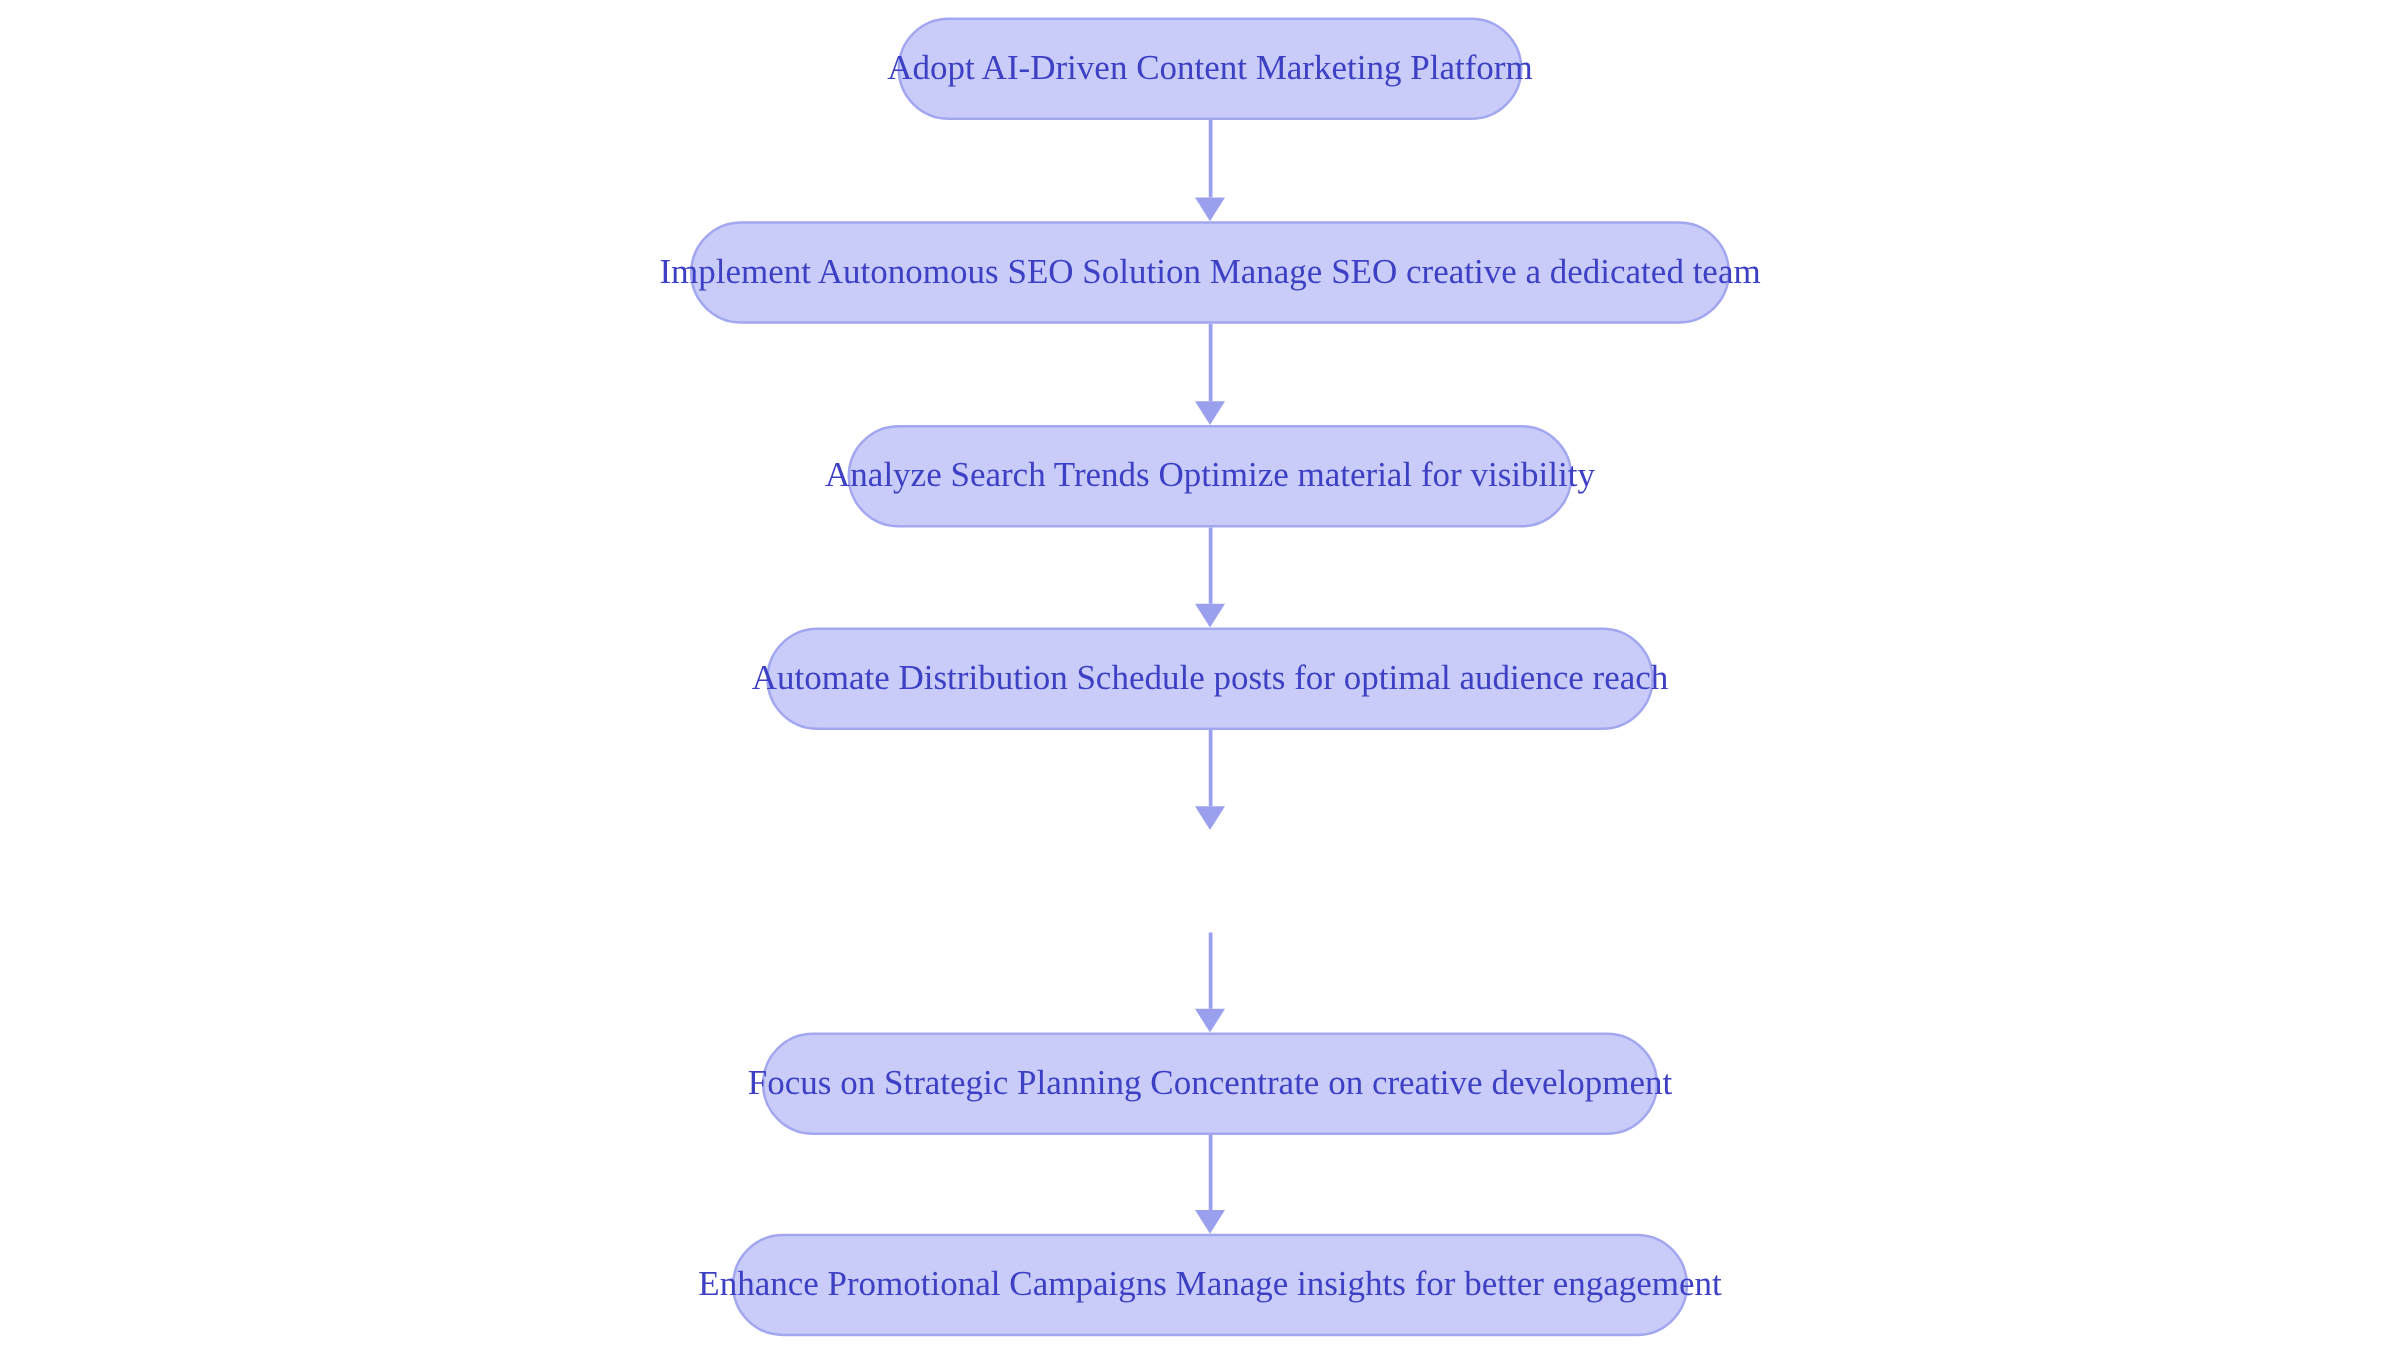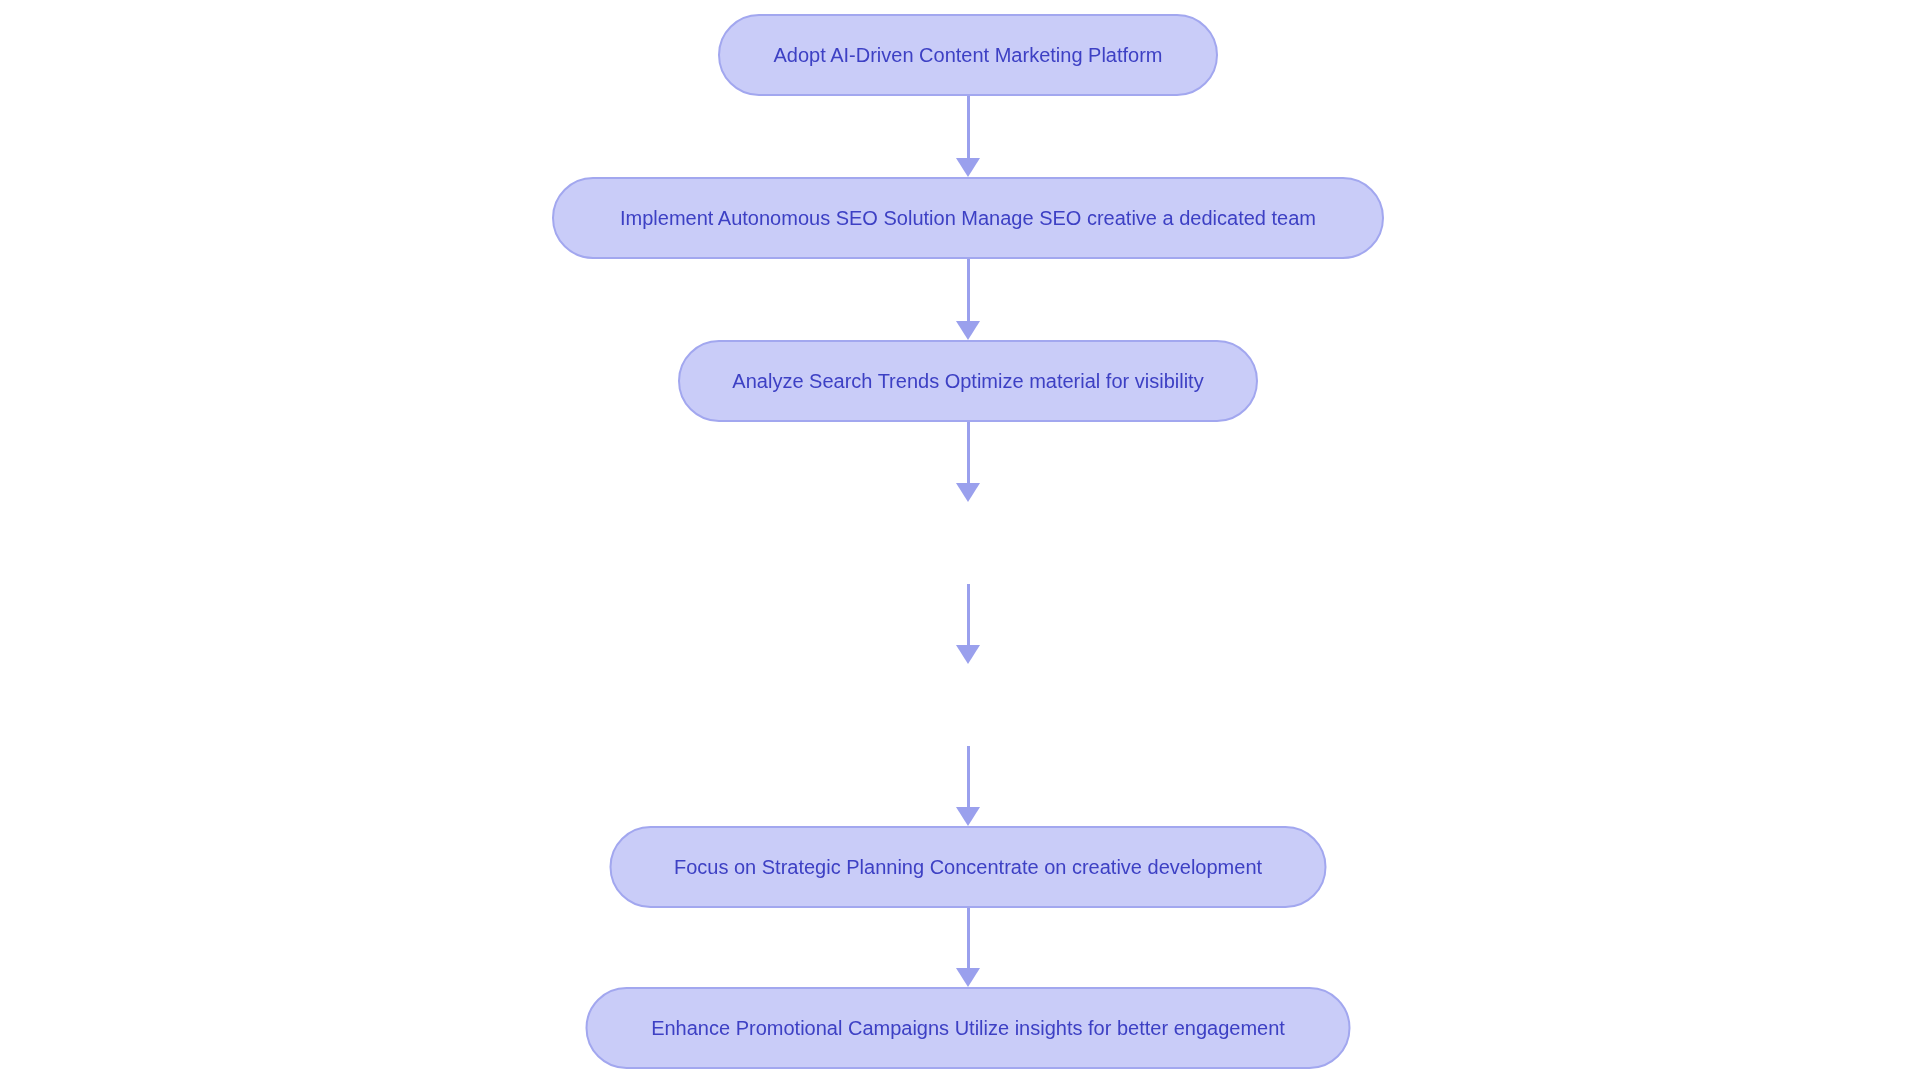--- a/index.html
+++ b/index.html
@@ -31,23 +31,24 @@
     background: var(--node-fill);
     border: 2px solid var(--node-border);
     border-radius: 41px;
     display: flex;
     align-items: center;
     justify-content: center;
     text-align: center;
   }
   .node span {
     color: var(--node-text);
-    font-size: 20px;
+    font-size: 28px;
     line-height: 1.2;
     white-space: nowrap;
+    font-family: Liberation Serif, serif;
   }
   .n0 { top: 14px;  width: 500px; }
   .n1 { top: 177px; width: 832px; }
   .n2 { top: 340px; width: 580px; text-align: center; }
   .n3 { top: 502px; width: 710px; }
   .n4 { top: 664px; width: 715px; }
   .n5 { top: 826px; width: 717px; text-align: right; }
   .n6 { top: 987px; width: 765px; }
 
   .arrow {
@@ -102,20 +103,23 @@
 
   <div class="node n2">
     <span>Analyze Search Trends Optimize material for visibility</span>
   </div>
 
   <div class="arrow a2">
     <div class="shaft"></div>
     <div class="head"></div>
   </div>
 
+  <div class="node n3">
+    <span>Automate Distribution Schedule posts for optimal audience reach</span>
+  </div>
 
   <div class="arrow a3">
     <div class="shaft"></div>
     <div class="head"></div>
   </div>
 
 
   <div class="arrow a4">
     <div class="shaft"></div>
     <div class="head"></div>
@@ -124,16 +128,16 @@
   <div class="node n5">
     <span>Focus on Strategic Planning Concentrate on creative development</span>
   </div>
 
   <div class="arrow a5">
     <div class="shaft"></div>
     <div class="head"></div>
   </div>
 
   <div class="node n6">
-    <span>Enhance Promotional Campaigns Utilize insights for better engagement</span>
+    <span>Enhance Promotional Campaigns Manage insights for better engagement</span>
   </div>
 
 </div>
 
 </body></html>

